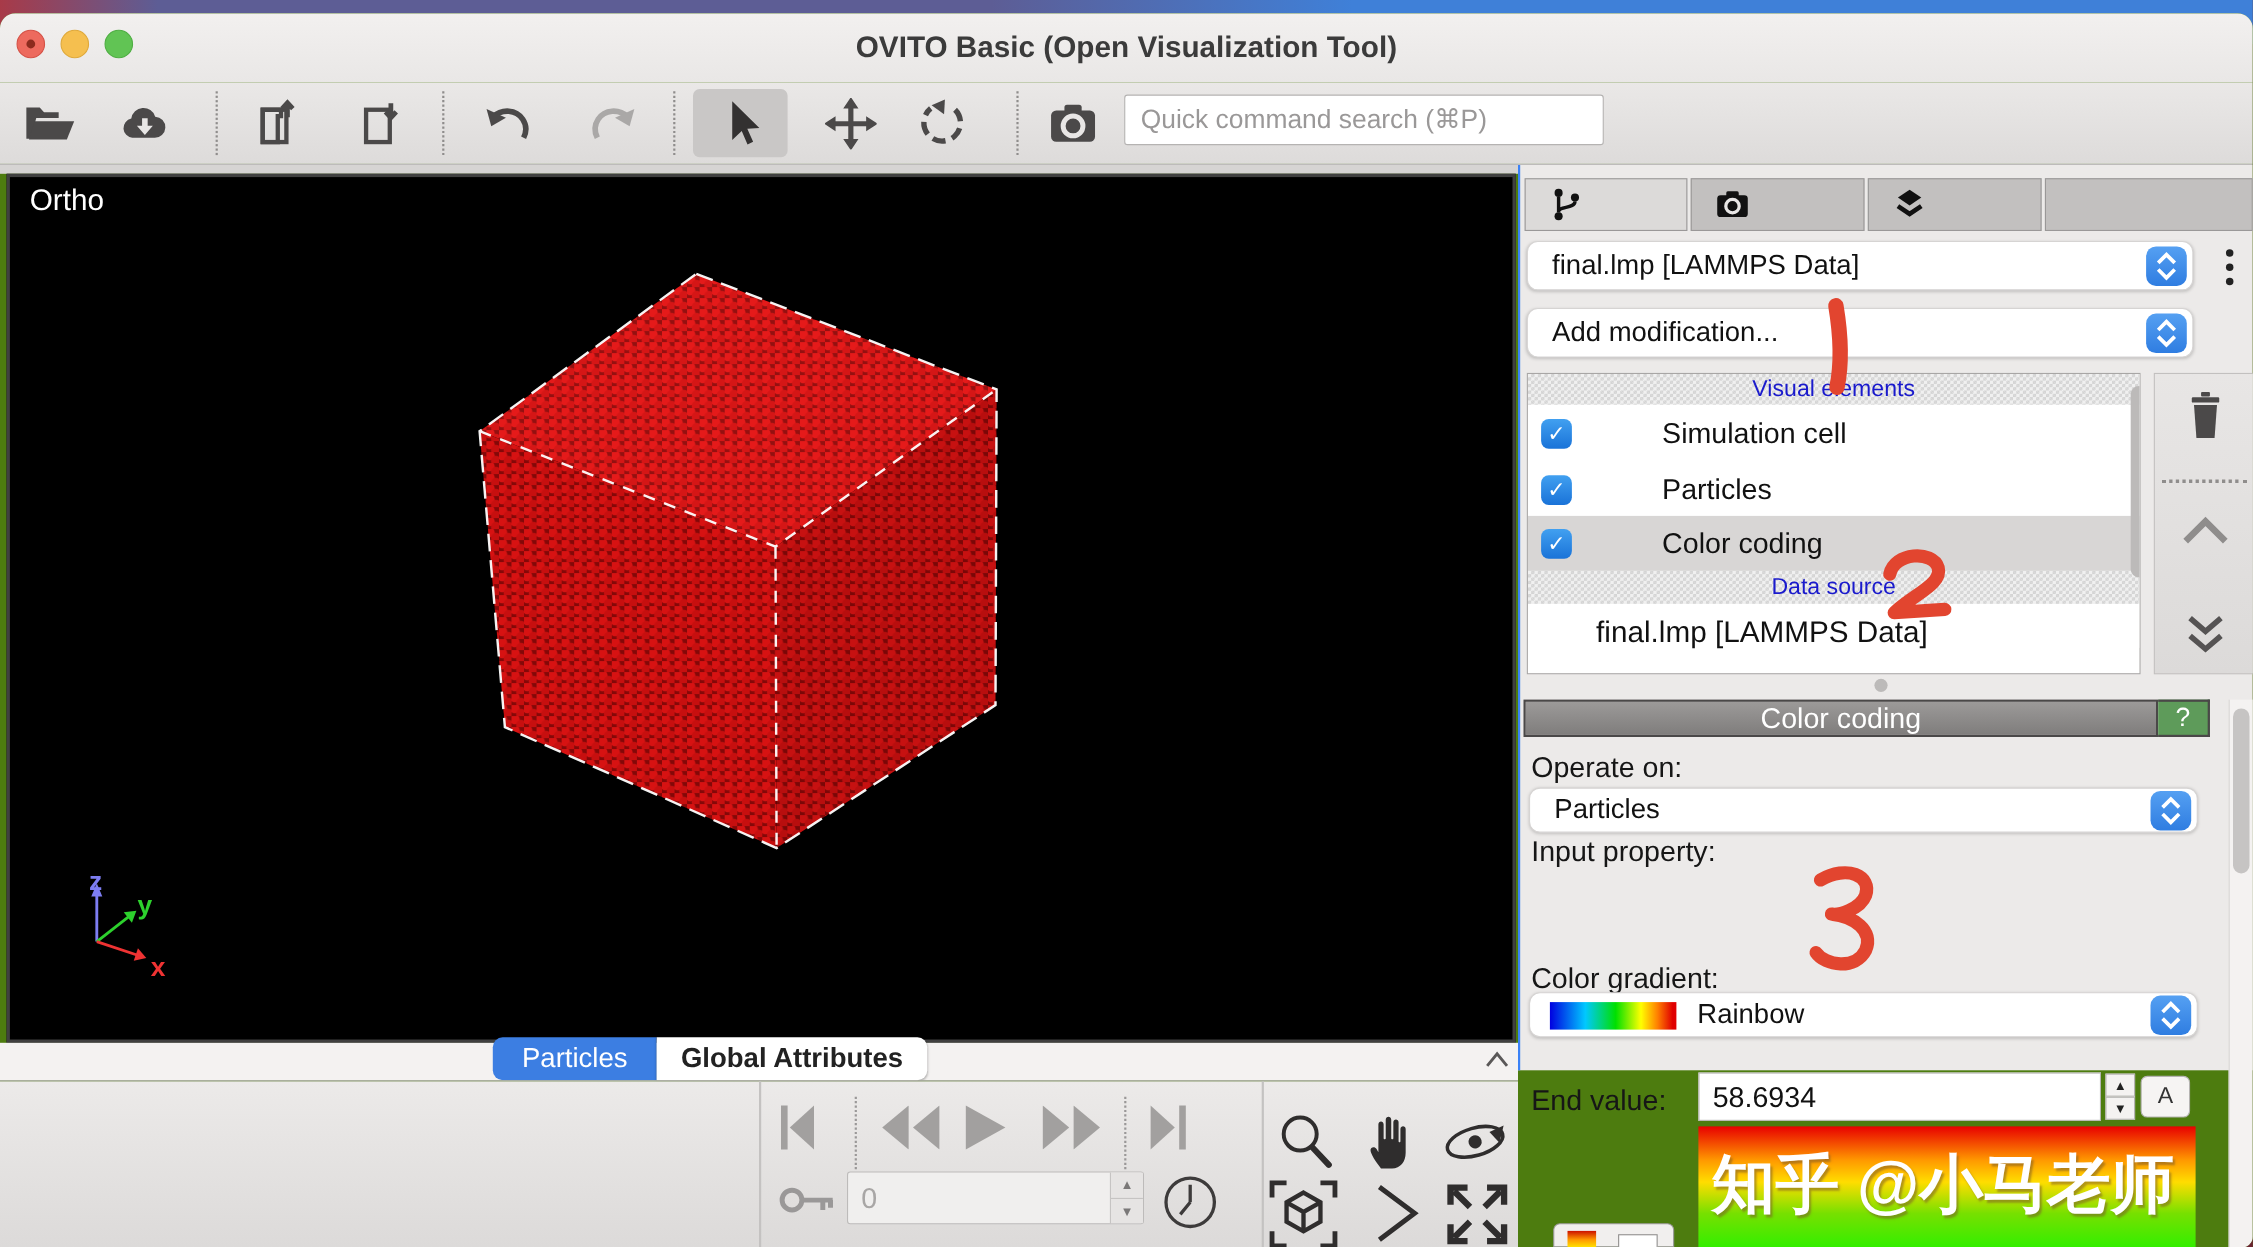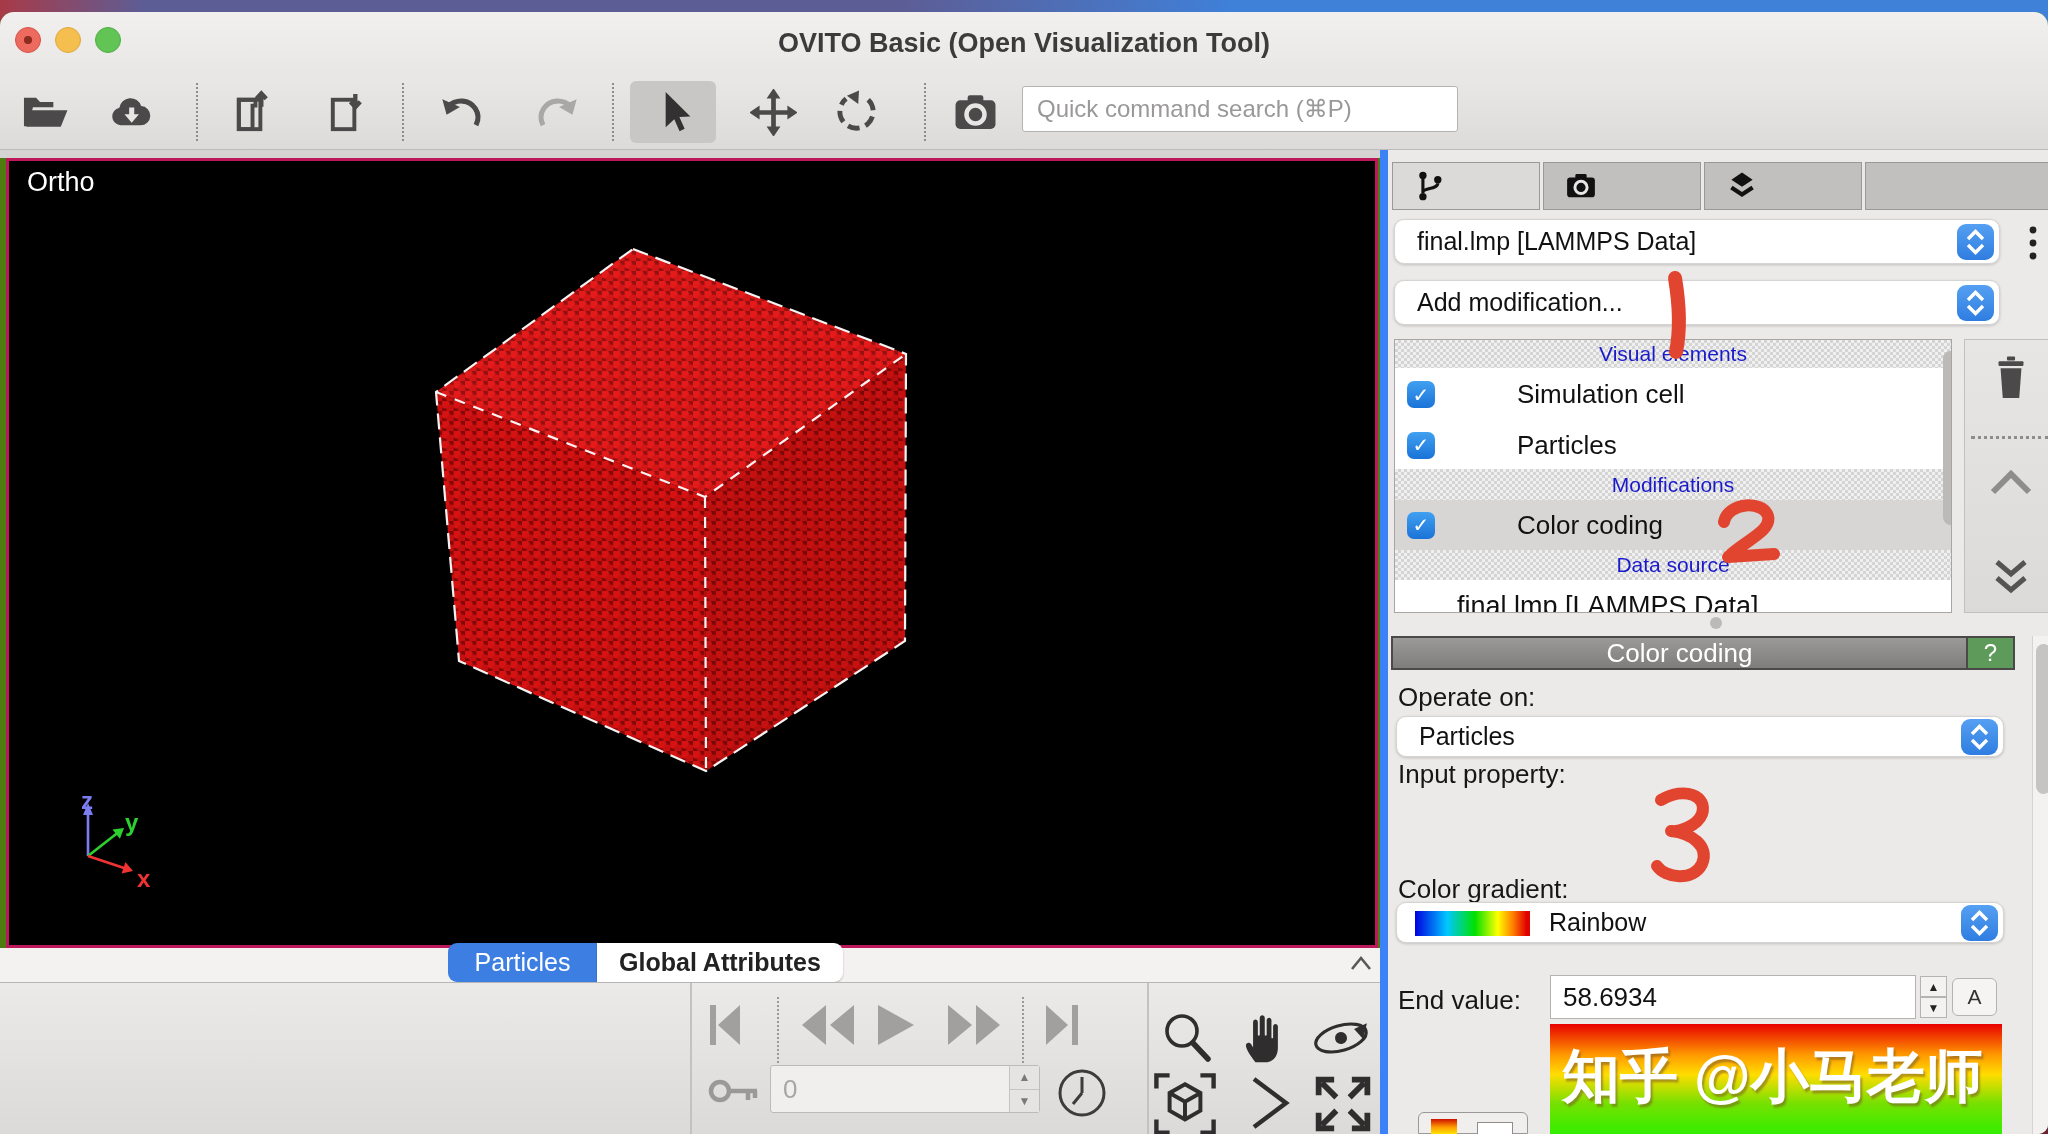--- a/index.html
+++ b/index.html
@@ -35,21 +35,21 @@
     align-items:center; justify-content:center; }
   .tb-btn svg { width:47px; height:47px; }
   .tb-pressed { background:#c9c7c6; border-radius:6px; }
   #cmd-search { position:absolute; left:1022px; top:11px; width:436px; height:46px;
     background:#ffffff; border:1px solid #b5b3b2; border-radius:3px;
     font-size:24px; color:#555; padding:0 14px; outline:none; }
   #cmd-search::placeholder { color:#9a9898; }
 
   
   #viewport { position:absolute; left:6px; top:146px; width:1372px; height:790px;
-    background:#000; border:3px solid #be185d; }
+    background:#000; border:3px solid #404040; }
   #vp-label { position:absolute; left:18px; top:6px; color:#fff; font-size:27px; }
   #vp-strip { position:absolute; left:0; top:138px; width:1380px; height:8px; background:#d6d4d3; }
 
   
   #inspector-tabbar { position:absolute; left:0; top:936px; width:1380px; height:34px; background:#f4f2f1; }
   .seg-tab { position:absolute; top:-5px; height:39px; line-height:39px; font-size:25px;
     text-align:center; }
   #tab-particles { left:448px; width:149px; background:#3c7ee2; color:#fff; border-radius:9px 0 0 9px; }
   #tab-global { left:597px; width:246px; background:#ffffff; color:#222;
     border-radius:0 9px 9px 0; box-shadow:0 1px 2px rgba(0,0,0,.25);font-weight:bold; }
@@ -65,22 +65,22 @@
     background:transparent; font-size:26px; padding:0 12px; outline:none;
     font-family:"Liberation Sans",sans-serif; }
   #frame-spinbox input::placeholder { color:#a8a6a5; }
   .spin-col { position:absolute; right:0; top:0; width:30px; height:46px;
     border-left:1px solid #c6c4c3; display:flex; flex-direction:column; }
   .spin-col div { flex:1; display:flex; align-items:center; justify-content:center;
     font-size:12px; color:#7a7878; background:#e6e4e3; }
   .spin-col div:first-child { border-bottom:1px solid #c6c4c3; }
 
   
-  #right-panel { position:absolute; left:1380px; top:138px; width:668px; height:984px;
-    background:#eceae9; border-left:8px solid #3b82f6; }
+  #right-panel { position:absolute; left:1380px; top:138px; width:668px; height:823px;
+    background:#eceae9; border-left:2px solid #3b82f6; }
   .cmd-tab { position:absolute; top:12px; height:48px; background:#c2c0bf;
     border:1px solid #9a9898; display:flex; align-items:center; padding-left:20px; }
   .cmd-tab svg { width:34px; height:34px; }
   .cmd-tab.sel { background:#dcdad9; }
 
   .dropdown { position:absolute; background:#ffffff; border:1px solid #d6d4d3; border-radius:10px;
     box-shadow:0 1px 3px rgba(0,0,0,.18); font-size:25px; color:#111;
     display:flex; align-items:center; }
   .dd-text { padding-left:22px; }
   .stepper { position:absolute; right:5px; top:50%; margin-top:-18px; width:37px; height:36px;
@@ -424,23 +424,20 @@
         <span>Visual elements</span>
         </div>
       <div class="pl-row" style="height:53px">
         <span class="checkbox">✓</span>
         <span class="label">Simulation cell</span>
       </div>
       <div class="pl-row" style="height:48px">
         <span class="checkbox">✓</span>
         <span class="label">Particles</span>
       </div>
-      <div class="pl-section" style="height:31px">
-        <span>Modifications</span>
-        </div>
       <div class="pl-row sel" style="height:50px">
         <span class="checkbox">✓</span>
         <span class="label">Color coding</span>
       </div>
       <div class="pl-section" style="height:30px">
         <span>Data source</span>
         </div>
       <div class="pl-row" style="height:40px">
         <span class="label" style="left:62px; top:6px; position:relative; font-size:27px">final.lmp [LAMMPS Data]</span>
       </div>

